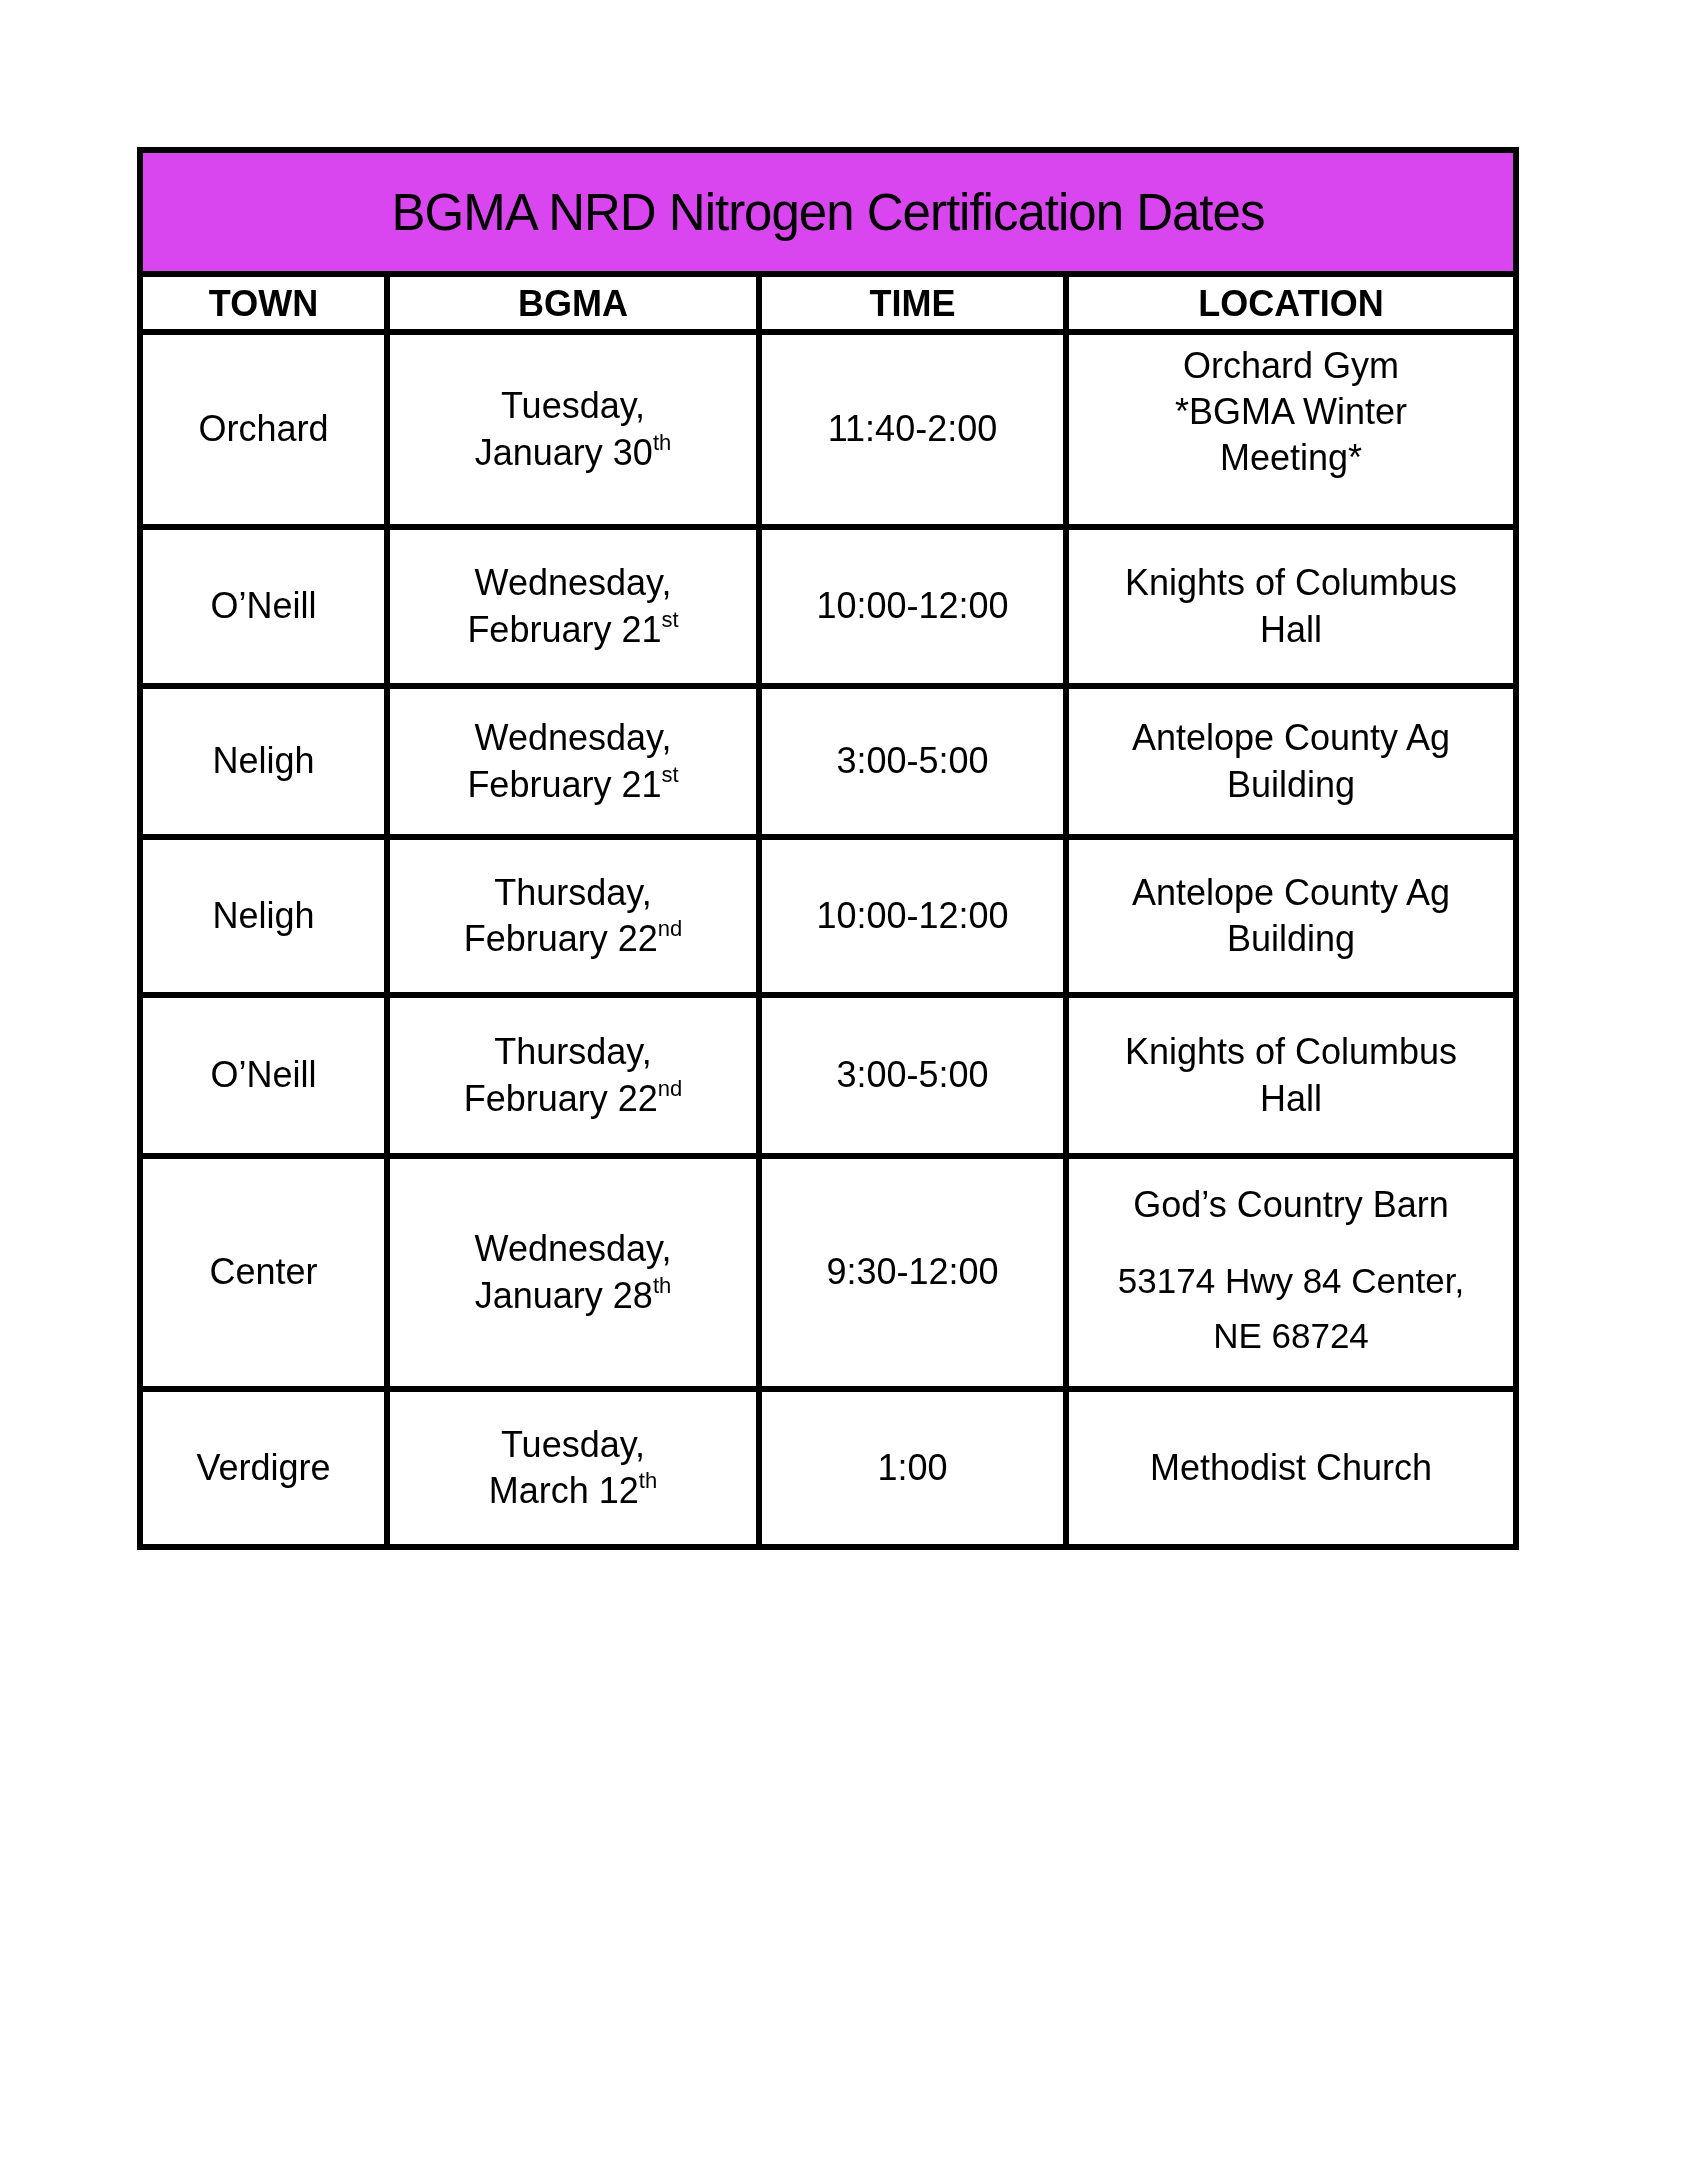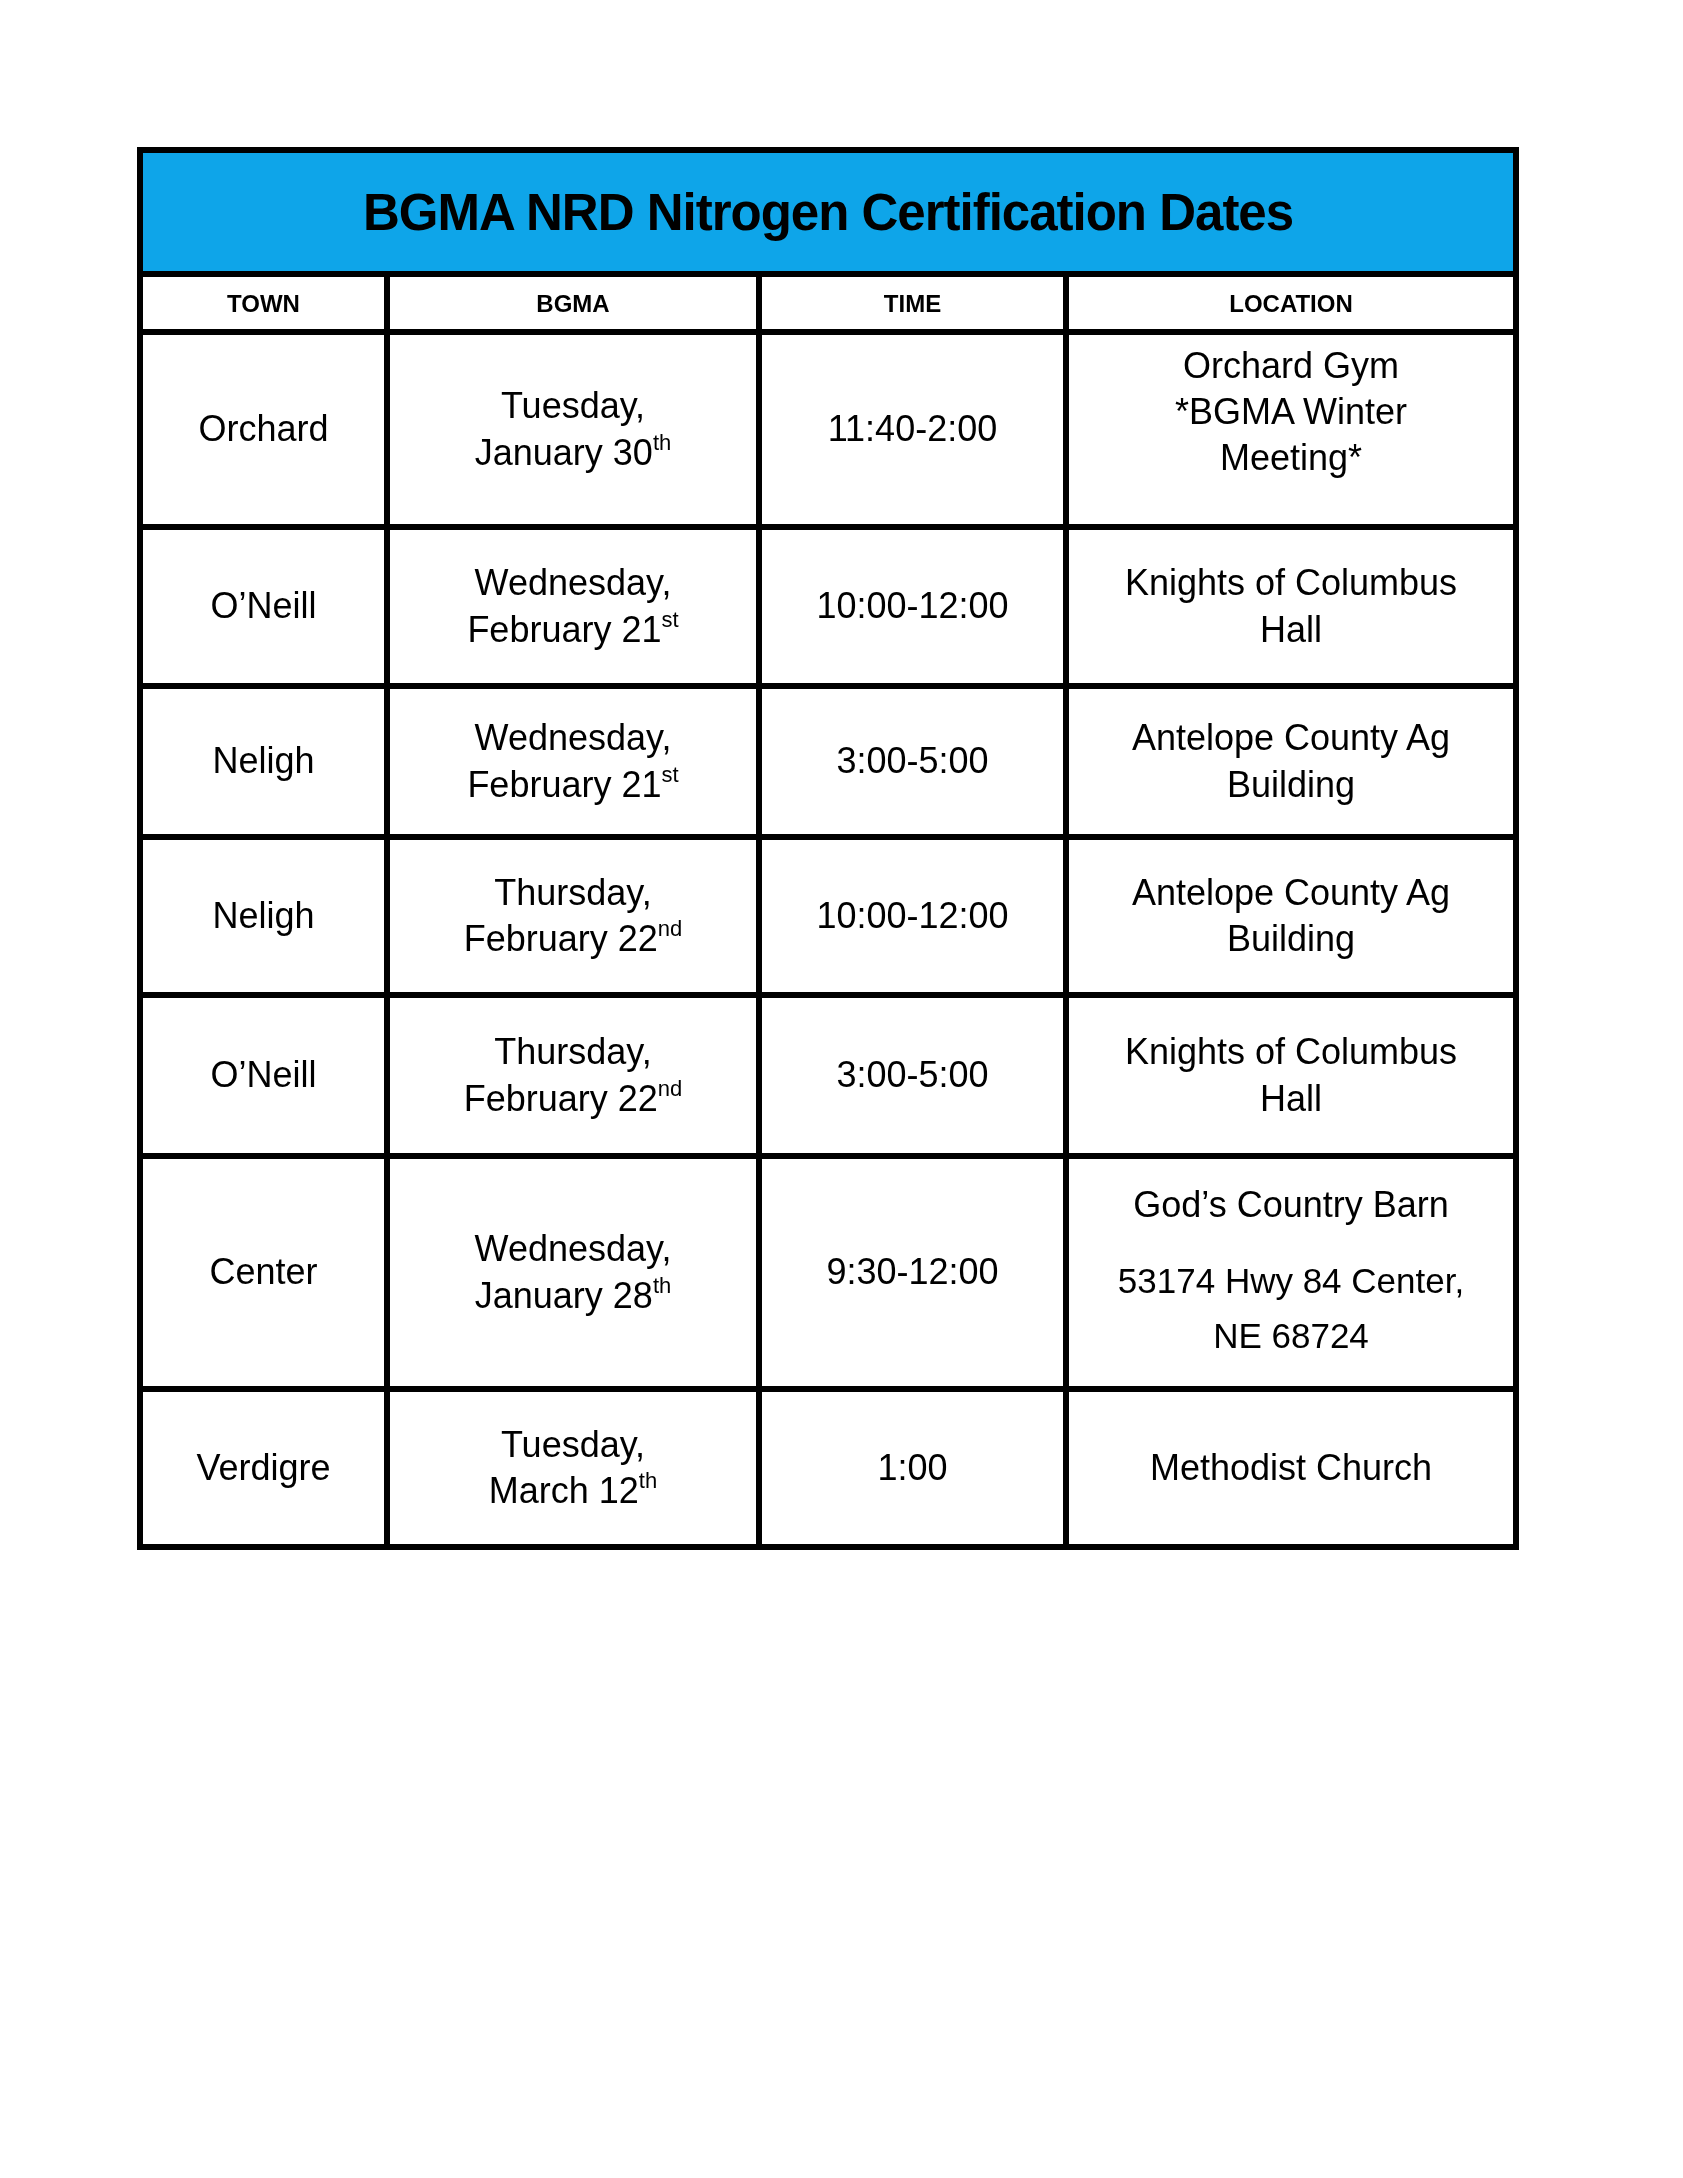--- a/index.html
+++ b/index.html
@@ -24,29 +24,29 @@
       table-layout: fixed;
     }
     .sched td, .sched th {
       border: 6px solid #000000;
       text-align: center;
       vertical-align: middle;
       padding: 0 8px;
       box-sizing: border-box;
     }
     .title-cell {
-      background: #0ea5e9;
+      background: #d946ef;
       height: 124px;
       font-size: 51px;
-      font-weight: bold;
+      font-weight: normal;
       letter-spacing: -1px;
     }
     .hdr th {
       height: 58px;
-      font-size: 24px;
+      font-size: 36px;
       font-weight: bold;
       letter-spacing: 0px;
       padding-top: 2px;
     }
     .row td {
       font-size: 36px;
       line-height: 1.28;
       font-weight: normal;
     }
     .row td sup {

